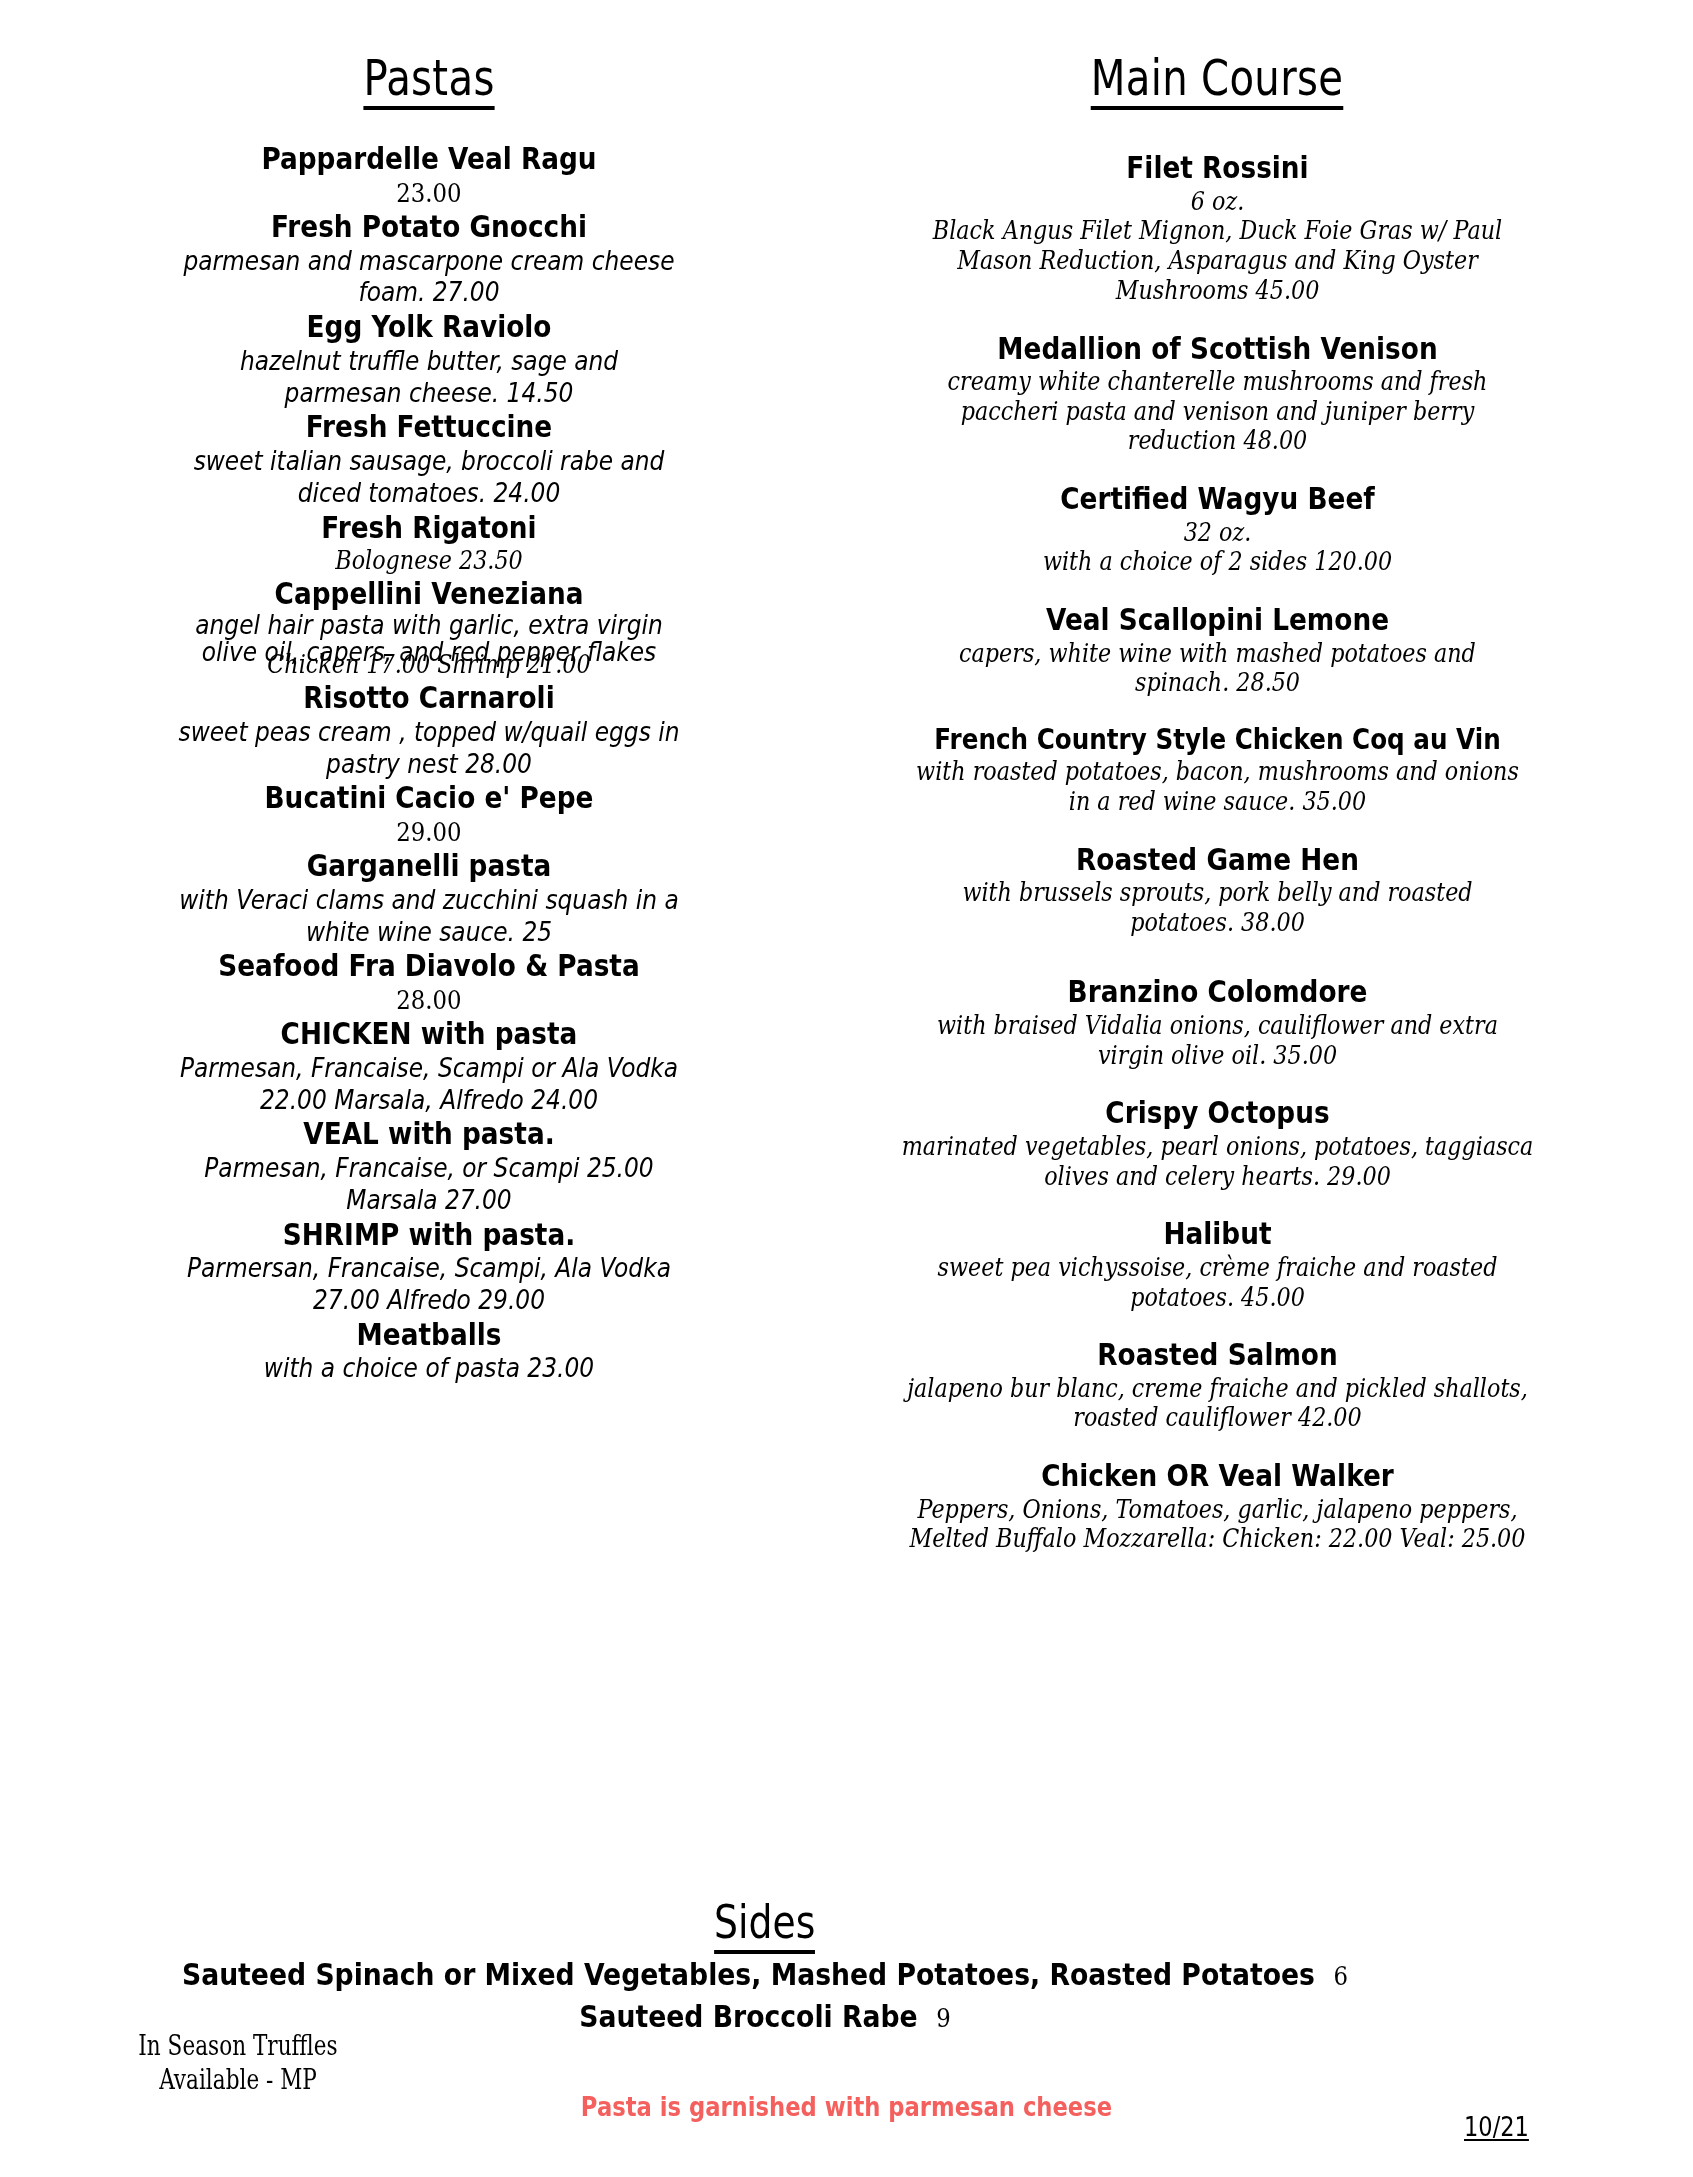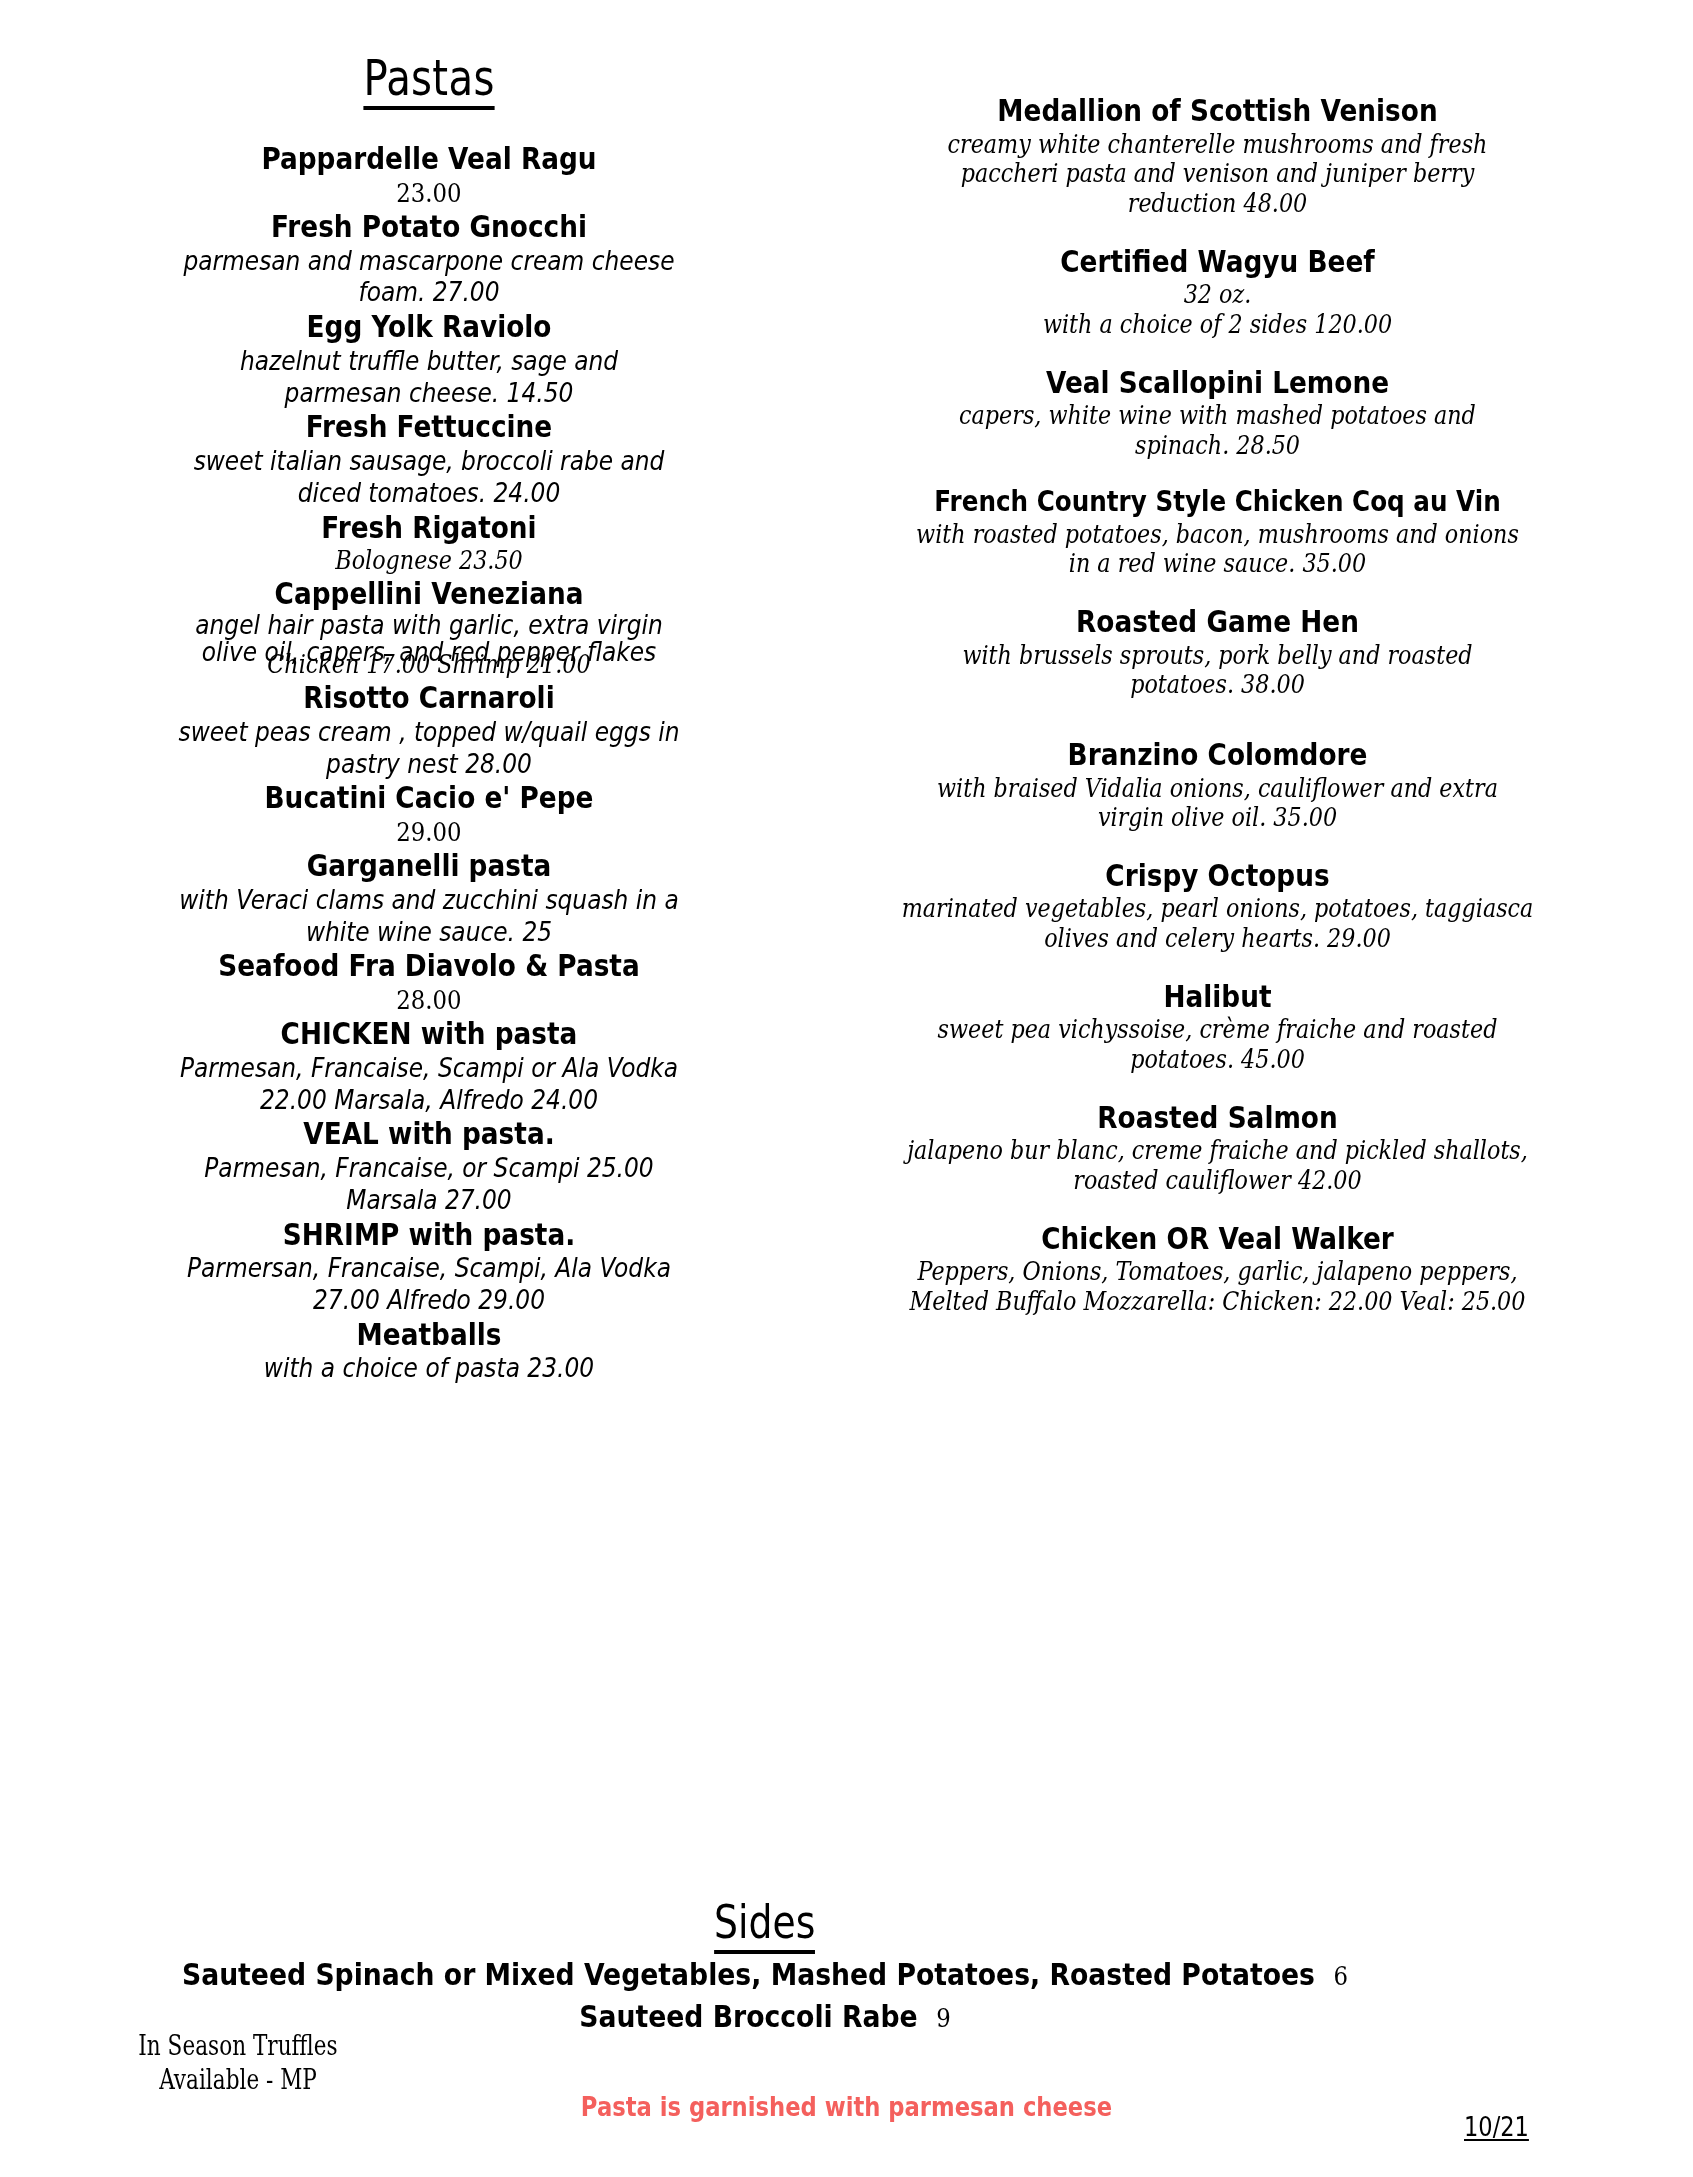--- a/index.html
+++ b/index.html
@@ -272,23 +272,33 @@
     <div class="item">
       <span class="item-name">Meatballs</span>
       <span class="desc-sans">with a choice of pasta  23.00</span>
     </div>
 
 
   </div>
 
   <div class="col-right">
 
+    <div class="heading-wrap">
+      <span class="section-heading">Main Course</span>
+    </div>
 
     <div style="height:39px"></div>
 
+    <div class="item" style="margin-bottom:25px">
+      <span class="item-name">Filet Rossini</span>
+      <span class="desc-serif">6 oz.</span>
+      <span class="desc-serif">Black Angus Filet Mignon, Duck Foie Gras w/ Paul</span>
+      <span class="desc-serif">Mason Reduction, Asparagus and King Oyster</span>
+      <span class="desc-serif">Mushrooms  45.00</span>
+    </div>
 
     <div class="item" style="margin-bottom:25px">
       <span class="item-name">Medallion of Scottish Venison</span>
       <span class="desc-serif">creamy white chanterelle mushrooms and fresh</span>
       <span class="desc-serif">paccheri pasta and venison and juniper berry</span>
       <span class="desc-serif">reduction  48.00</span>
     </div>
 
     <div class="item" style="margin-bottom:25px">
       <span class="item-name">Certified Wagyu Beef</span>

